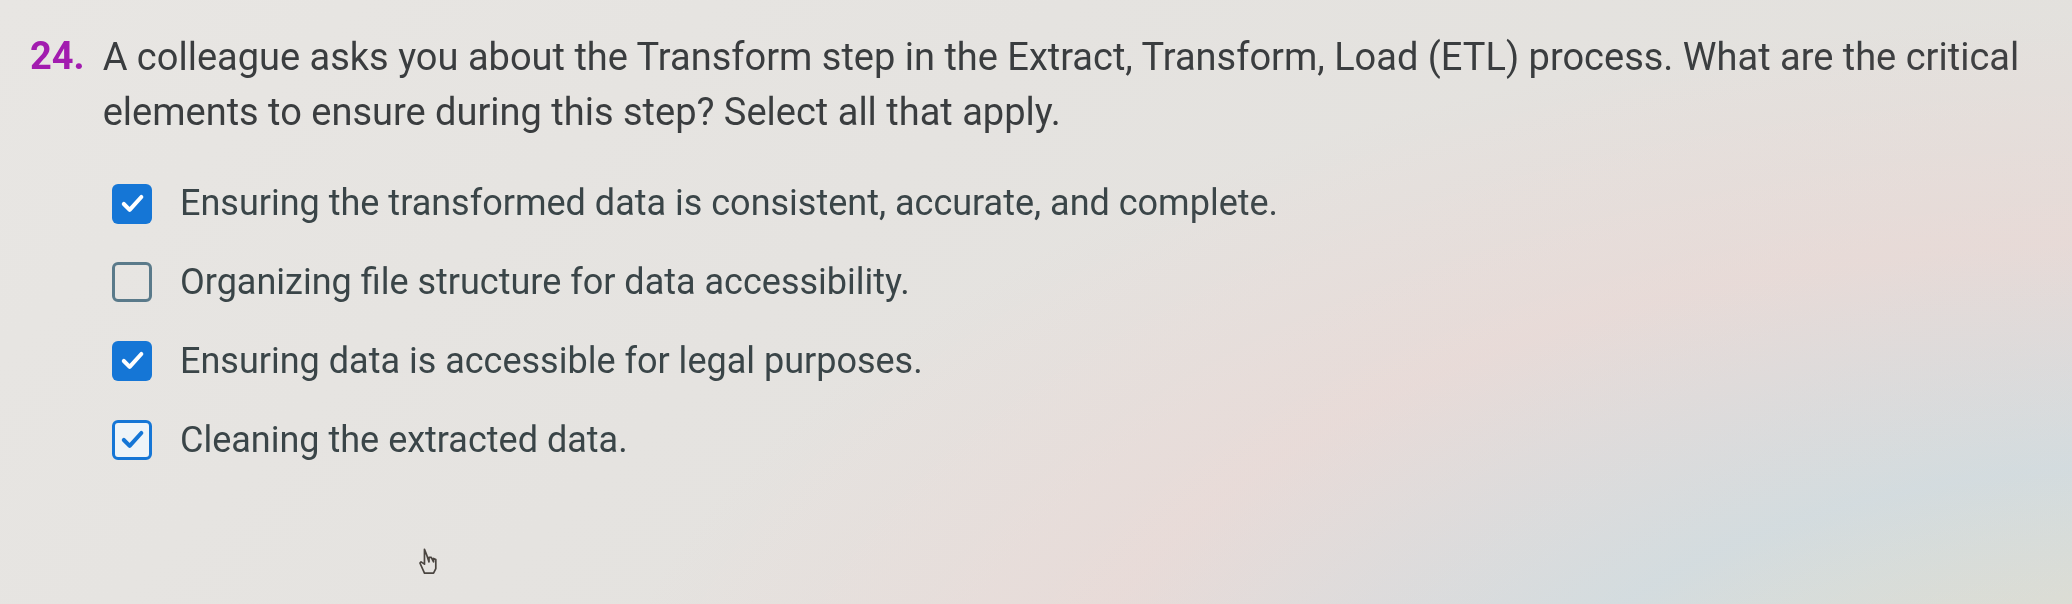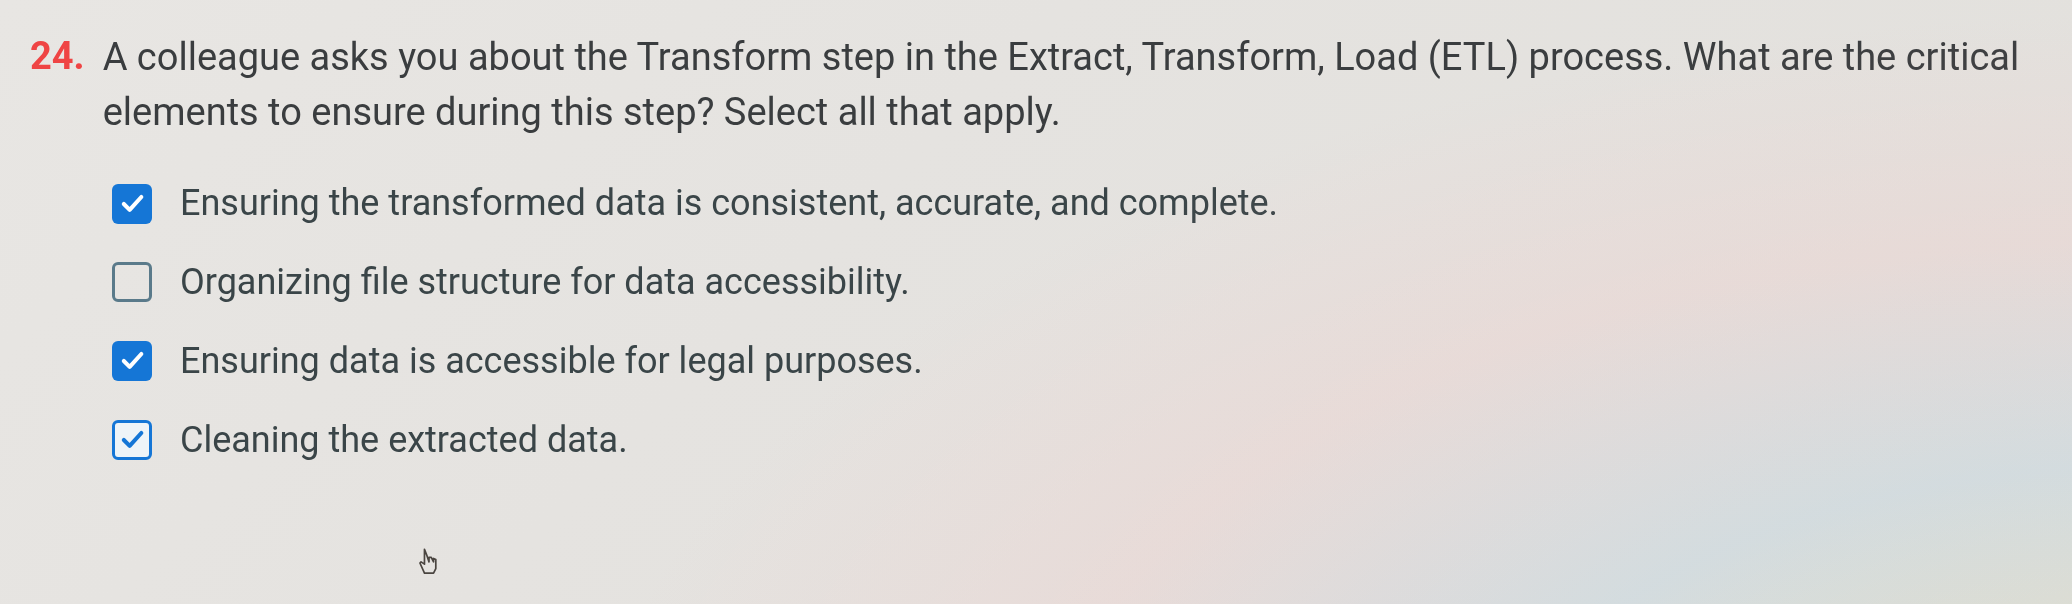--- a/index.html
+++ b/index.html
@@ -33,21 +33,21 @@
     }
     .question-row {
       display: flex;
       align-items: flex-start;
       gap: 18px;
       margin-bottom: 40px;
     }
     .question-number {
       font-size: 38px;
       font-weight: 700;
-      color: #ef4444;
+      color: #a21caf;
       flex-shrink: 0;
       line-height: 1.4;
     }
     .question-text {
       font-size: 38px;
       color: #3a3d3f;
       line-height: 1.45;
     }
     .options {
       padding-left: 82px;

